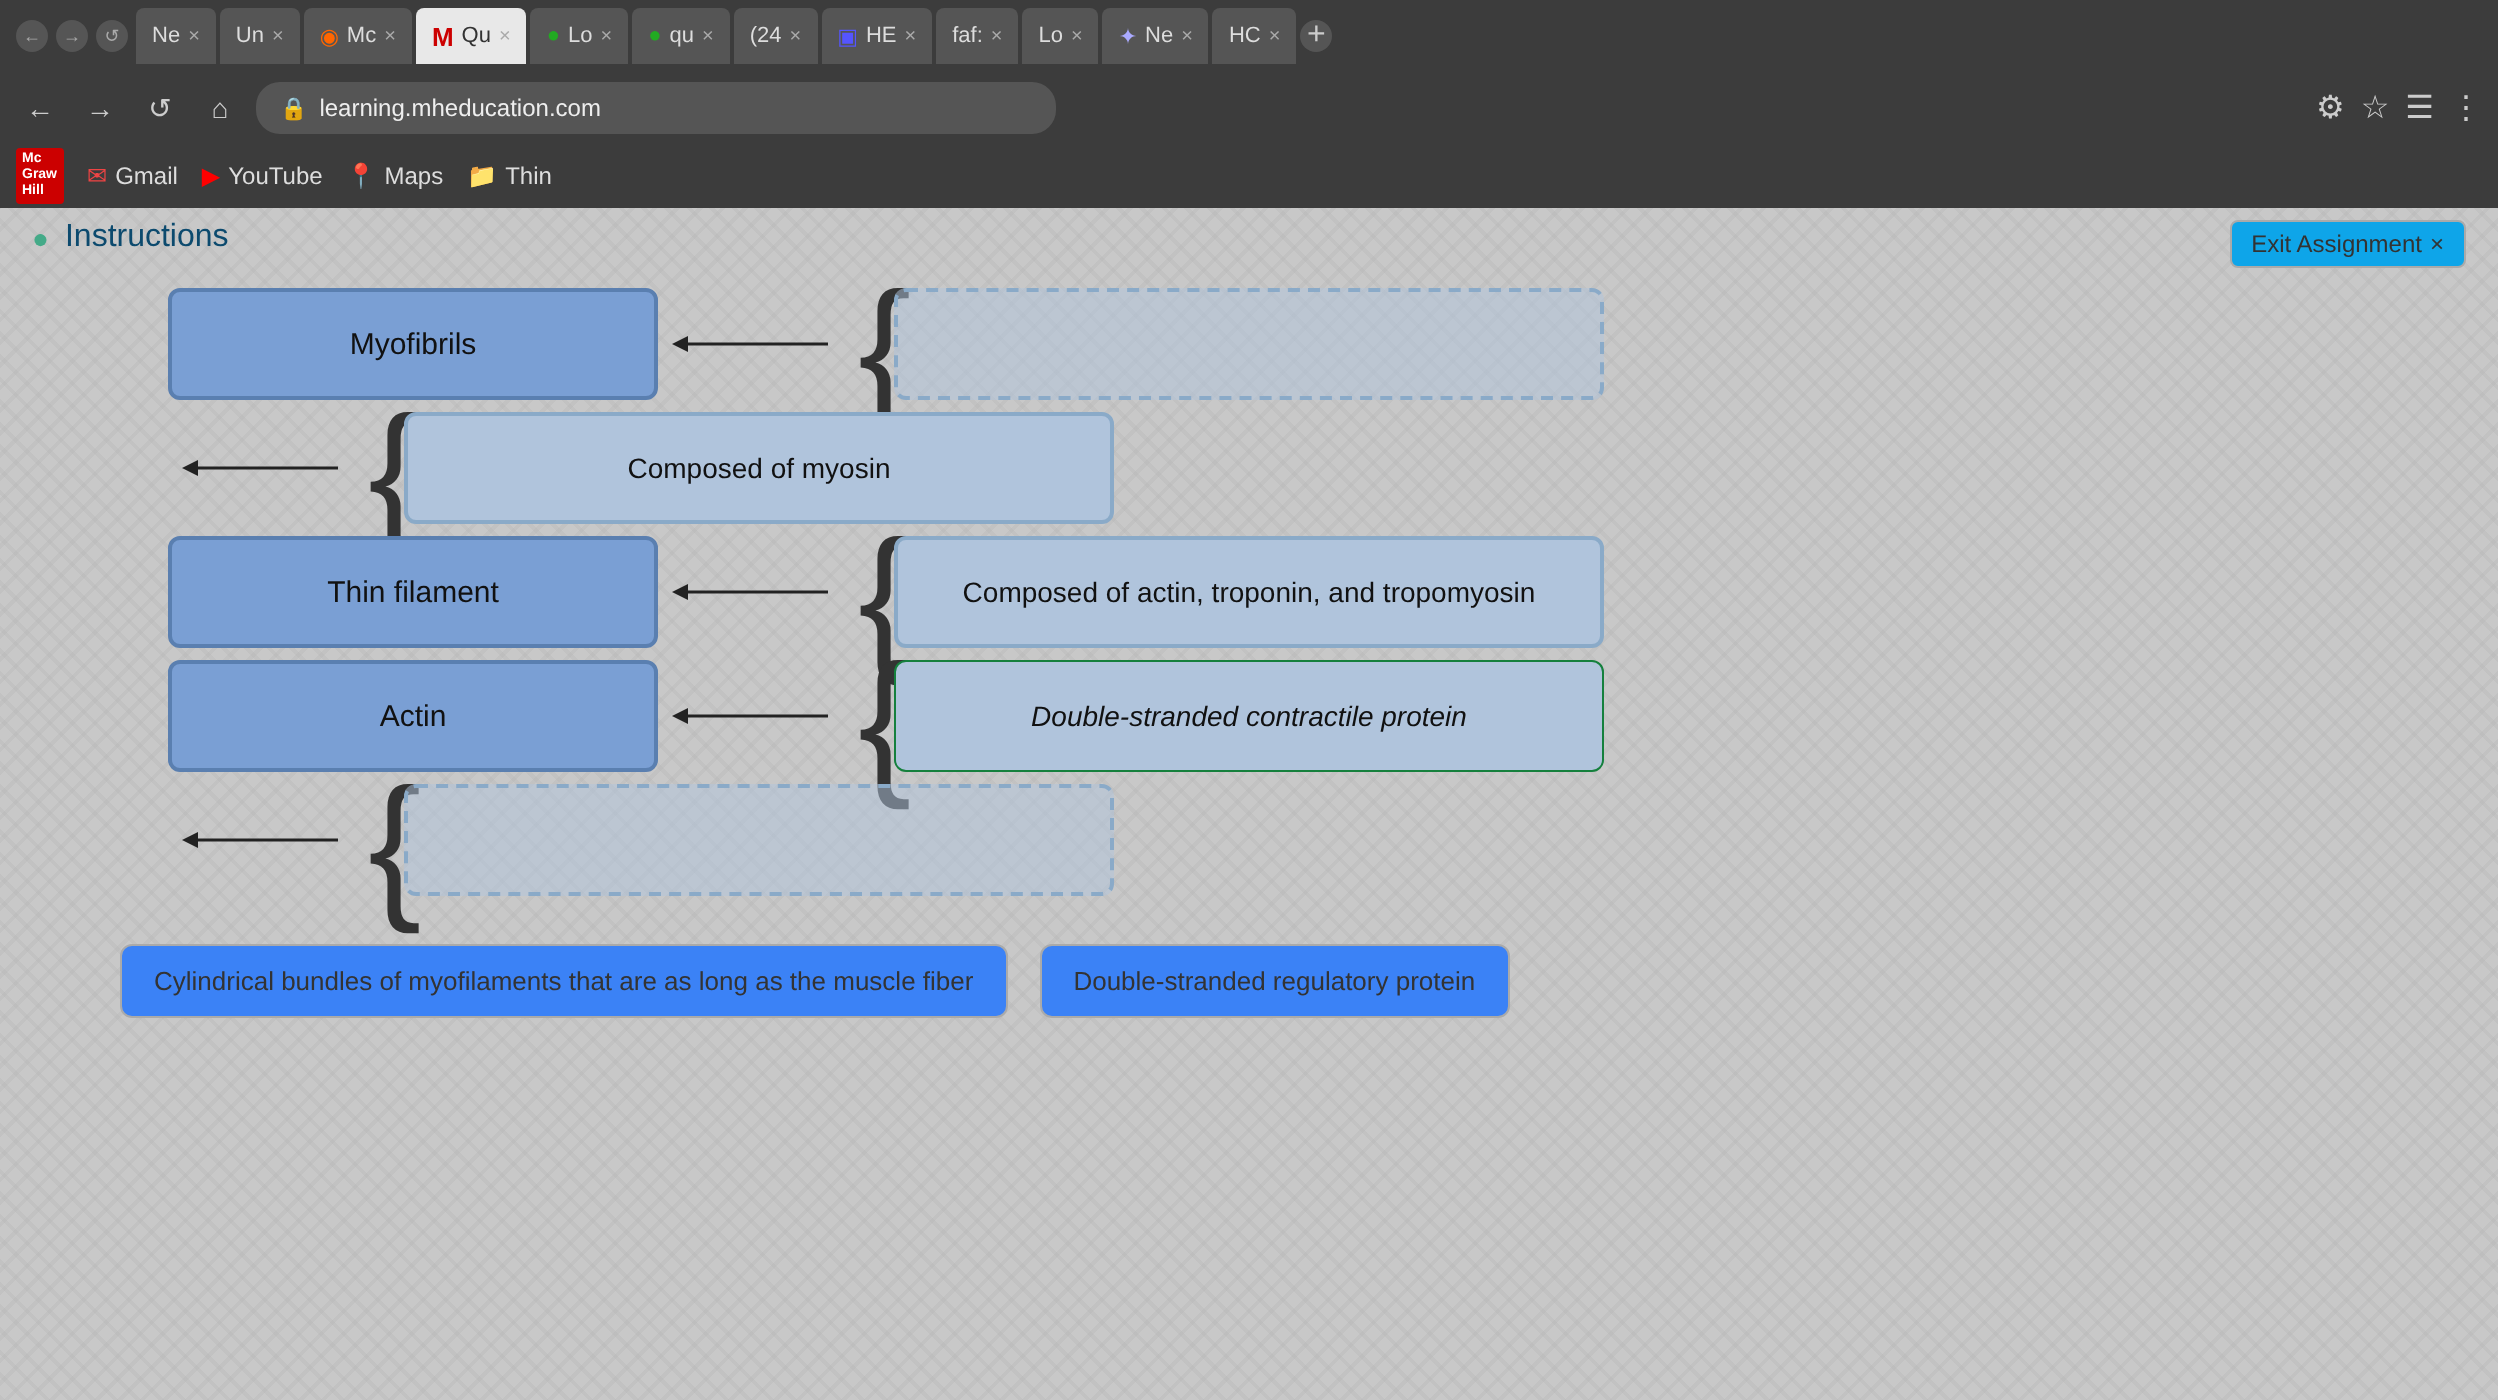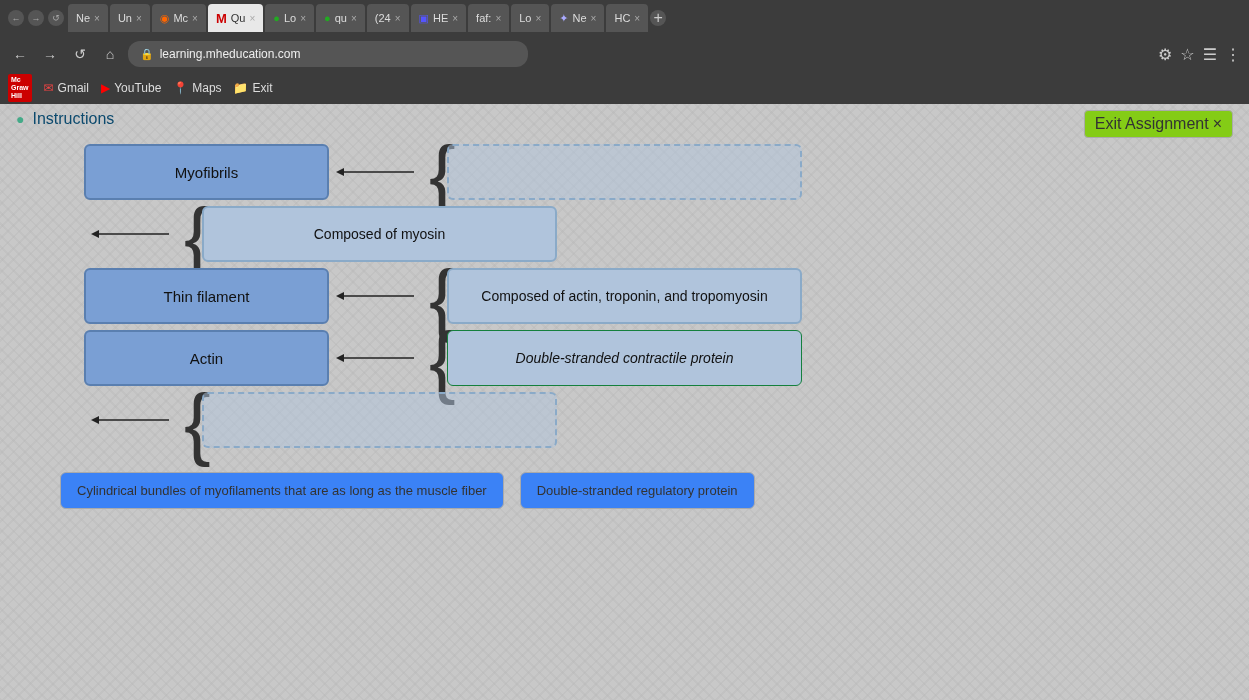--- a/index.html
+++ b/index.html
@@ -166,25 +166,25 @@
       cursor: pointer;
       display: flex;
       align-items: center;
       gap: 4px;
     }
 
     .exit-btn {
       position: absolute;
       top: 6px;
       right: 16px;
-      background: #84cc16;
+      background: #0ea5e9;
       border: 1px solid #aaa;
       border-radius: 4px;
       padding: 4px 10px;
-      font-size: 16px;
+      font-size: 12px;
       cursor: pointer;
       display: flex;
       align-items: center;
       gap: 4px;
       color: #333;
     }
 
     
     .matching-container {
       position: relative;
@@ -385,21 +385,21 @@
     <div class="bookmark-item">
       <span style="color:#f00">▶</span>
       <span>YouTube</span>
     </div>
     <div class="bookmark-item">
       <span style="color:#f60">📍</span>
       <span>Maps</span>
     </div>
     <div class="bookmark-item">
       <span style="color:#fa0">📁</span>
-      <span>Exit</span>
+      <span>Thin</span>
     </div>
   </div>
 </div>
 
 <div class="main-content">
   <div class="content-area"></div>
 
   <div class="instructions-bar">
     <span style="color:#4a8;font-size:14px">●</span>
     <span class="instructions-link">Instructions</span>

